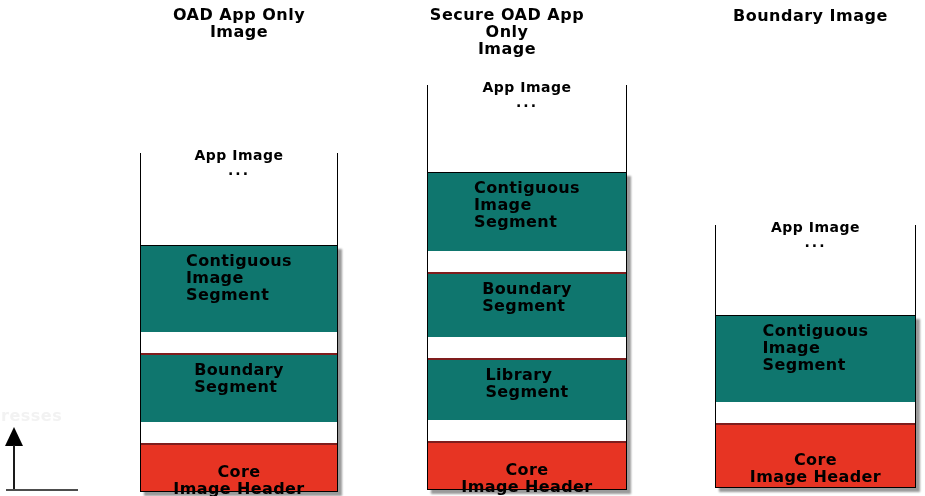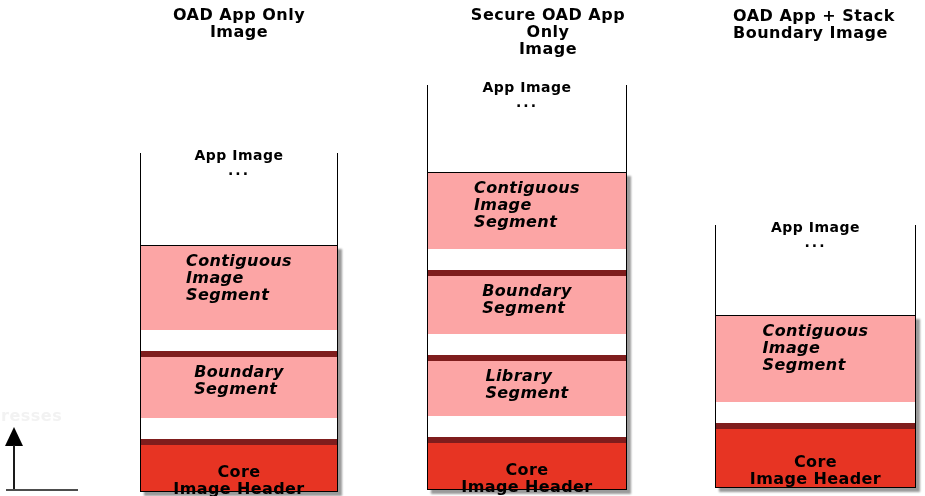--- a/index.html
+++ b/index.html
@@ -39,22 +39,22 @@
     letter-spacing: 2px;
   }
   .stack {
     border: 1px solid #000;
     box-sizing: border-box;
     box-shadow: 4px 4px 2px #9a9a9a;
     display: flex;
     flex-direction: column;
   }
   .seg { box-sizing: border-box; }
-  .seg + .seg { border-top: 6px solid #7f1d1d; margin-top: 21px; }
-  .seg.blue { background: #fca5a5; font-style: italic; }
+  .seg + .seg { border-top: 2px solid #7f1d1d; margin-top: 21px; }
+  .seg.blue { background: #0f766e; }
   .seg.red  { background: #e73423; }
   .seg-label {
     font-size: 16px;
     line-height: 17px;
     letter-spacing: 0.4px;
     display: flex;
     justify-content: center;
     padding-top: 6px;
   }
   .seg-label .lines { text-align: left; }
@@ -117,21 +117,21 @@
     <div class="seg red grow">
       <div class="seg-label">
         <div class="lines">
           <div>Core</div>
           <div>Image Header</div>
         </div>
       </div>
     </div>
   </div>
 
-  <div class="abs title" style="left:448px; top:6px; width:200px;text-align:center;">
+  <div class="abs title" style="left:407px; top:6px; width:200px;text-align:center;">
     <div>Secure OAD App Only</div>
     <div>Image</div>
   </div>
 
   <div class="abs well" style="left:427px; top:85px; width:200px; height:87px;">
     <div class="well-label">
       <div>App Image</div>
       <div class="dots">...</div>
     </div>
   </div>
@@ -166,21 +166,20 @@
       <div class="seg-label">
         <div class="lines">
           <div>Core</div>
           <div>Image Header</div>
         </div>
       </div>
     </div>
   </div>
 
   <div class="abs title left" style="left:733px; top:7px; width:192px;">
-    <div>OAD App + Stack</div>
     <div>Boundary Image</div>
   </div>
 
   <div class="abs well" style="left:715px; top:225px; width:201px; height:90px;">
     <div class="well-label">
       <div>App Image</div>
       <div class="dots">...</div>
     </div>
   </div>
 

